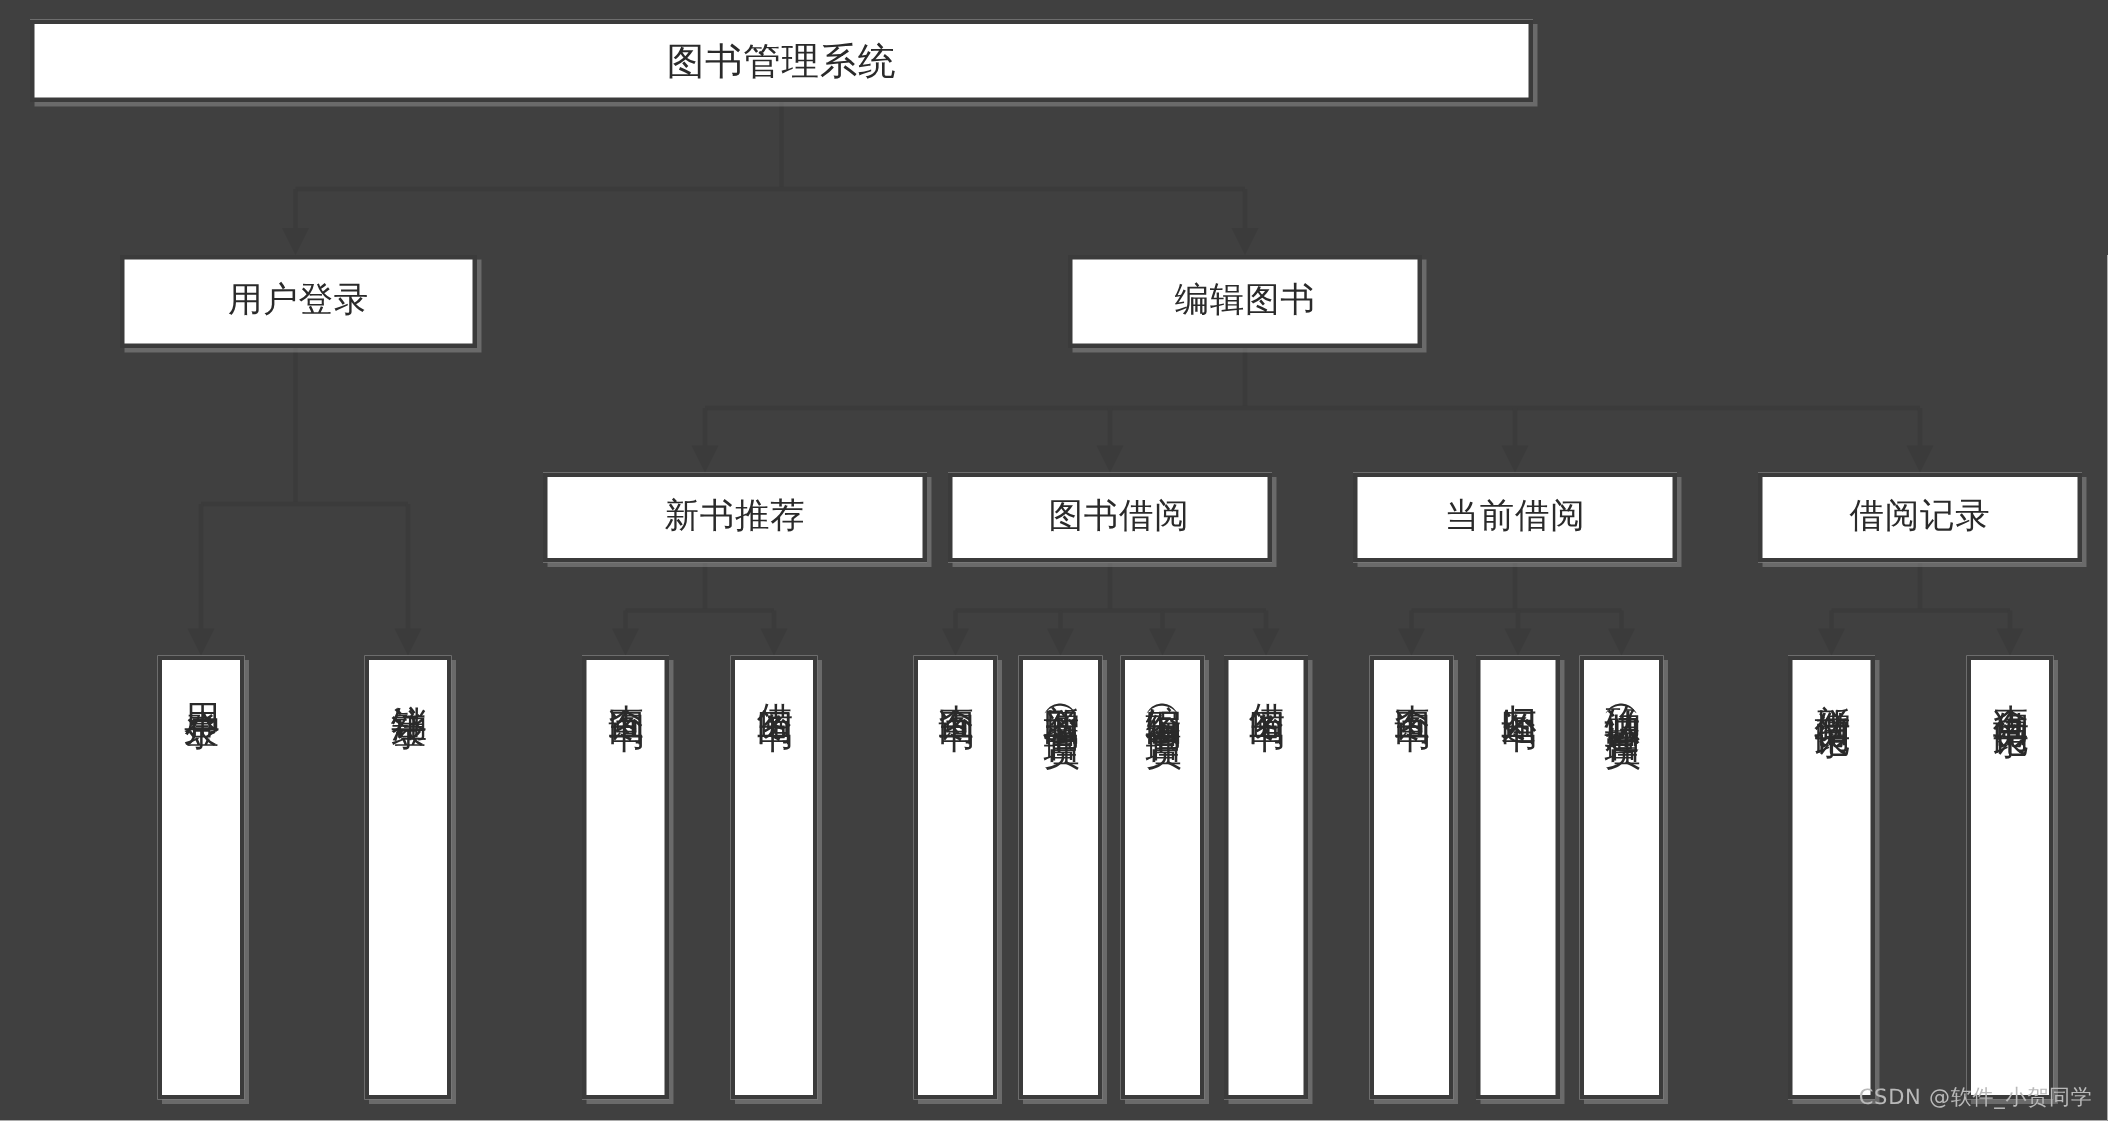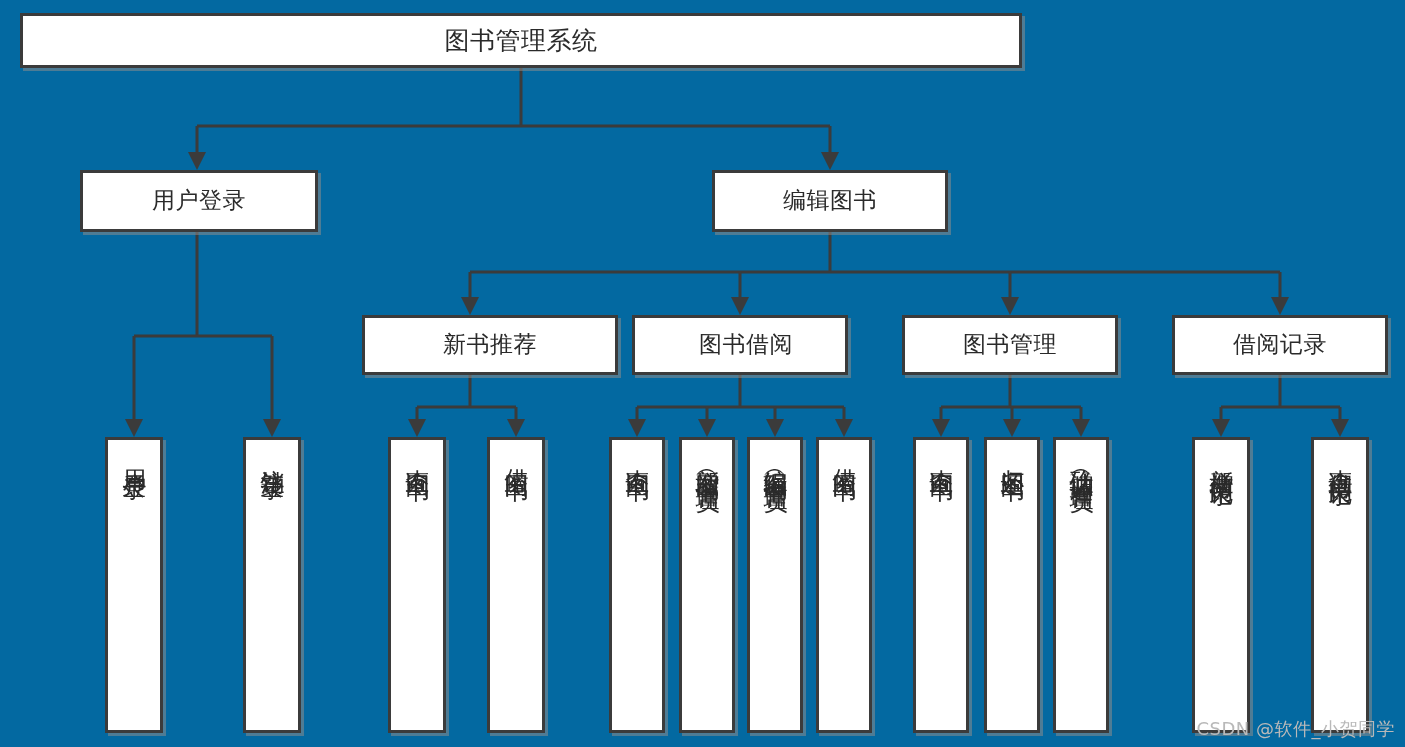--- a/index.html
+++ b/index.html
@@ -9,21 +9,21 @@
     background: #ffffff;
   }
   body {
     font-family: "DejaVu Sans", "Liberation Sans", sans-serif;
     -webkit-font-smoothing: antialiased;
   }
   #canvas {
     position: relative;
     width: 1405px;
     height: 747px;
-    background: #0369a1;
+    background: #404040;
     overflow: hidden;
   }
   
   #wires {
     position: absolute;
     left: 0;
     top: 0;
     width: 1405px;
     height: 747px;
     pointer-events: none;
@@ -78,21 +78,21 @@
     font-size: 24px;
     line-height: 1.05;
     letter-spacing: 3px;
     white-space: nowrap;
   }
   
   #watermark {
     position: absolute;
     right: 10px;
     bottom: 6px;
-    font-size: 18px;
+    font-size: 14px;
     color: #b9b9b9;
     letter-spacing: 0.5px;
     z-index: 3;
     white-space: nowrap;
     font-family: "DejaVu Sans", "Liberation Sans", sans-serif;
   }
 </style>
 </head>
 <body>
 
@@ -171,21 +171,21 @@
     <span class="label">编辑图书</span>
   </div>
 
   <div class="node h" style="left:362px; top:315px; width:256px; height:60px;">
     <span class="label">新书推荐</span>
   </div>
   <div class="node h" style="left:632px; top:315px; width:216px; height:60px;padding-left:12px;">
     <span class="label">图书借阅</span>
   </div>
   <div class="node h" style="left:902px; top:315px; width:216px; height:60px;">
-    <span class="label">图书管理</span>
+    <span class="label">当前借阅</span>
   </div>
   <div class="node h" style="left:1172px; top:315px; width:216px; height:60px;align-items:center;">
     <span class="label">借阅记录</span>
   </div>
 
   <div class="node v" style="left:105px; top:437px; width:58px; height:296px;">
     <span class="label">用户登录</span>
   </div>
   <div class="node v" style="left:243px; top:437px; width:58px; height:296px;">
     <span class="label">注销登录</span>

